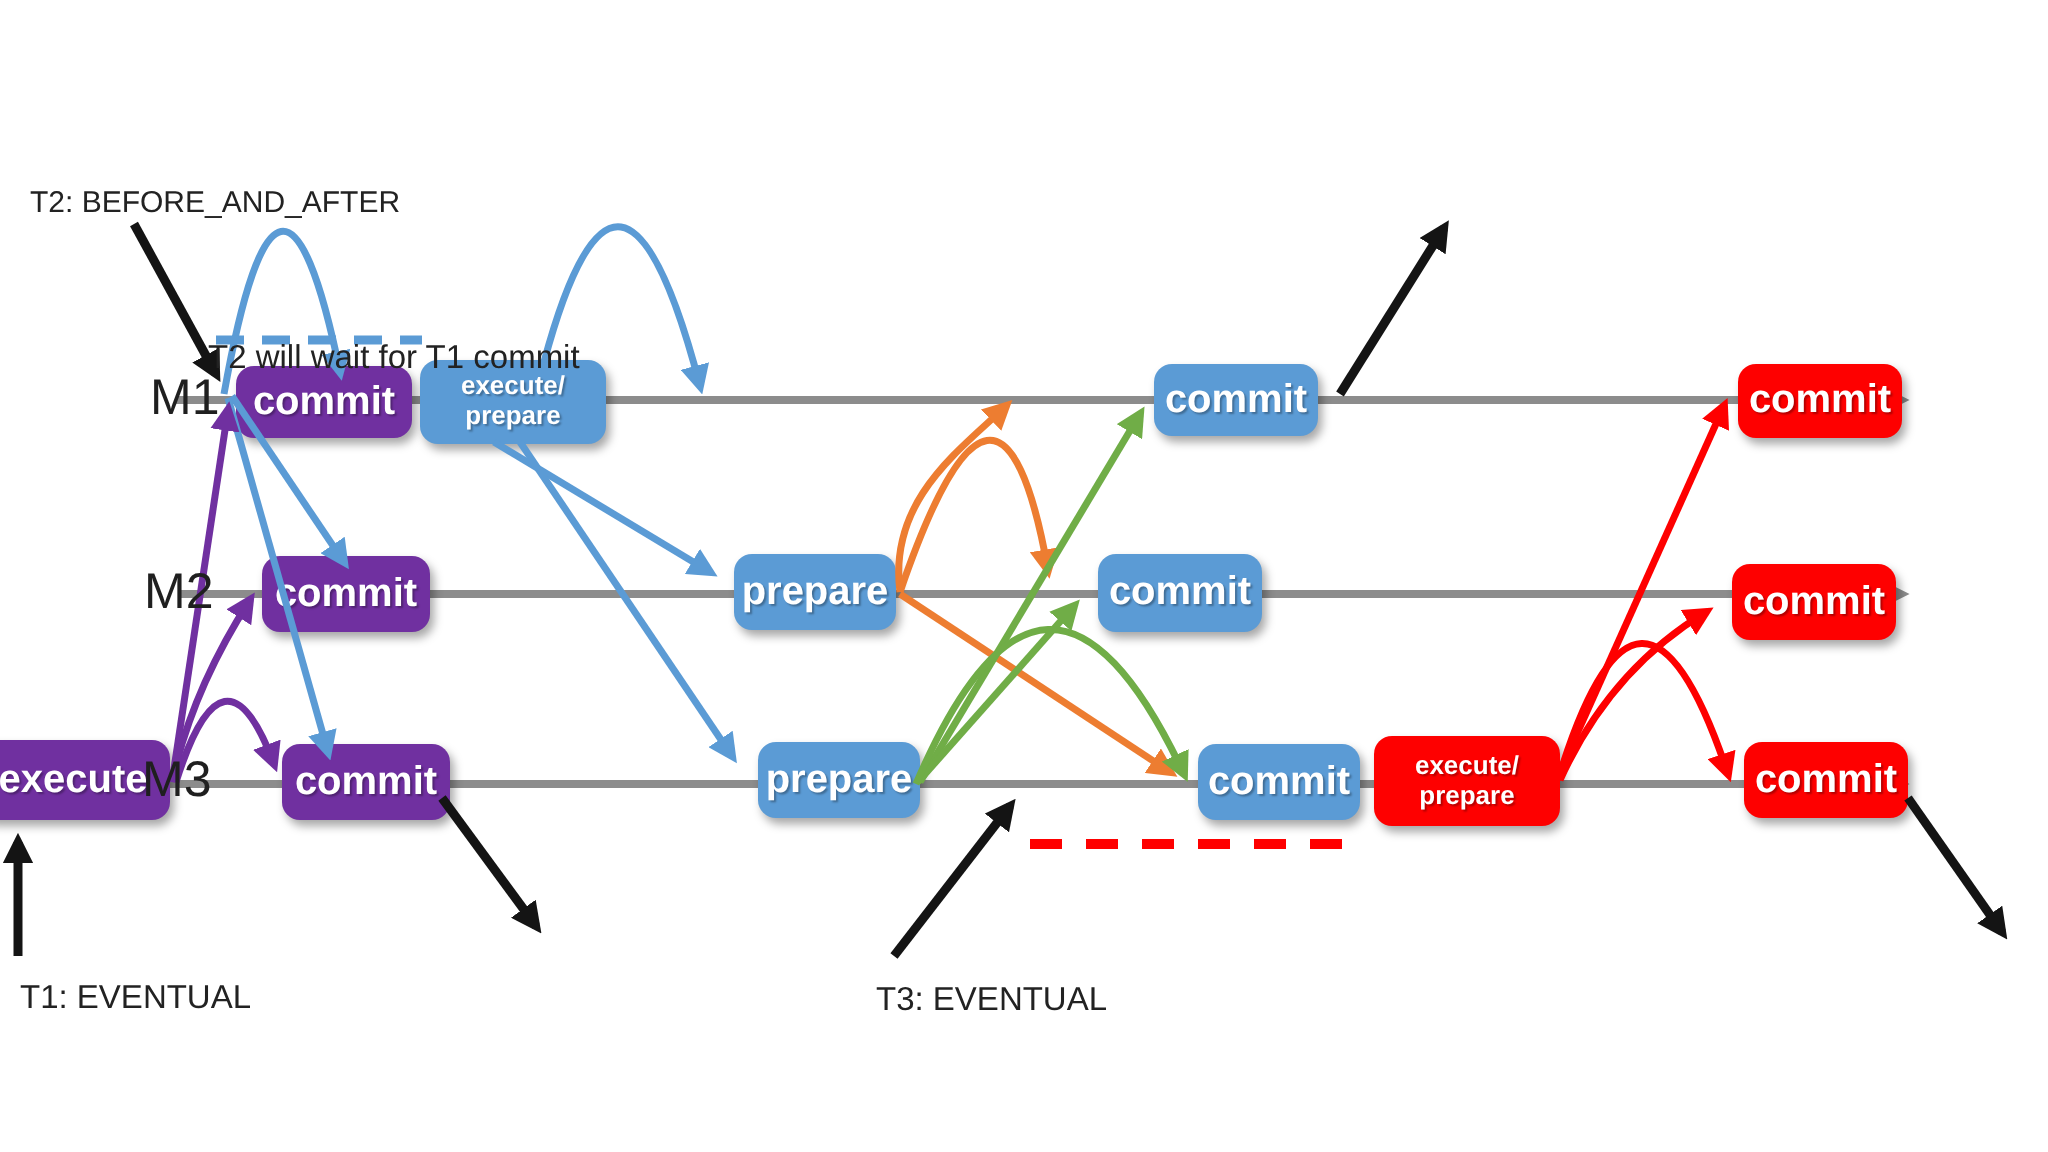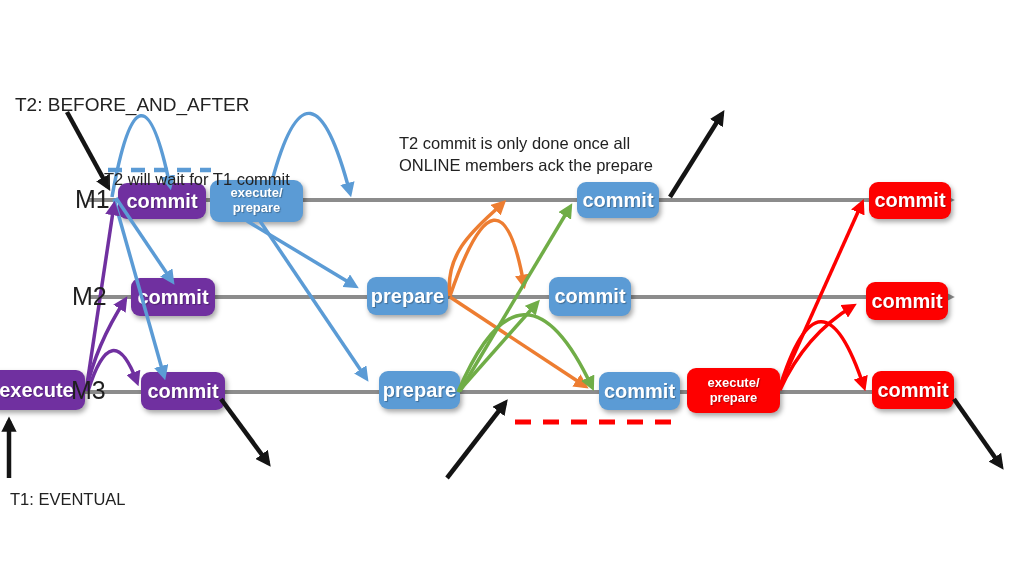--- a/index.html
+++ b/index.html
@@ -19,21 +19,21 @@
   .two-line{font-size:13px;}
   .c-purple{background:var(--c-purple,#7030A0);}
   .c-blue{background:var(--c-blue,#5B9BD5);}
   .c-red{background:var(--c-red,#FF0000);}
   .lane-label{
     position:absolute;font-size:25px;color:#1f1f1f;z-index:4;line-height:1;margin-left:18px;
   }
   .note{
     position:absolute;color:#222;z-index:4;white-space:pre-line;line-height:1.35;
   }
-  .fs17{font-size:19px;} .fs16{font-size:16.5px;}
+  .fs17{font-size:15px;} .fs16{font-size:16.5px;}
 </style>
 </head>
 <body>
 
 <div class="canvas">
 
   <svg class="layer z1" viewBox="0 0 1024 576">
     <defs>
       <marker id="mk-gray" viewBox="0 0 10 10" refX="7" refY="5" markerWidth="4" markerHeight="4" orient="auto">
         <path d="M0,0 L10,5 L0,10 z" fill="var(--c-timeline,#8C8C8C)"></path>
@@ -118,17 +118,16 @@
     <line x1="108" y1="170" x2="211" y2="170" stroke="var(--c-blue,#5B9BD5)" stroke-width="4.5" stroke-dasharray="14,9"></line>
     <line x1="515" y1="422" x2="683" y2="422" stroke="var(--c-red,#FE0000)" stroke-width="5" stroke-dasharray="16,12"></line>
   </svg>
 
   <div class="lane-label" style="left:57px;top:187px;">M1</div>
   <div class="lane-label" style="left:54px;top:284px;">M2</div>
   <div class="lane-label" style="left:53px;top:378px;">M3</div>
 
   <div class="note fs17" style="left:15px;top:92px;">T2: BEFORE_AND_AFTER</div>
   <div class="note fs16" style="left:104px;top:146px;margin-top:22px;">T2 will wait for T1 commit</div>
-  <div class="note fs16" style="left:399px;top:132px;">T2 commit is only done once all
-ONLINE members ack the prepare</div>
   <div class="note fs16" style="left:10px;top:488px;">T1: EVENTUAL</div>
+  <div class="note fs16" style="left:438px;top:489px;">T3: EVENTUAL</div>
 
 </div>
 
 </body></html>

